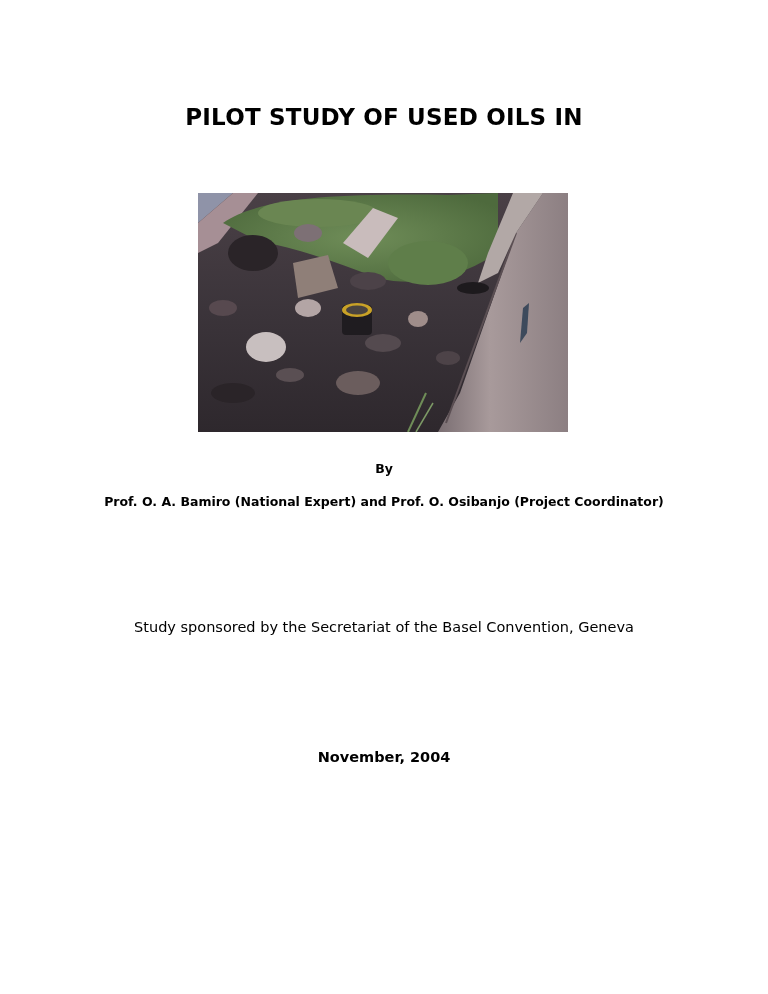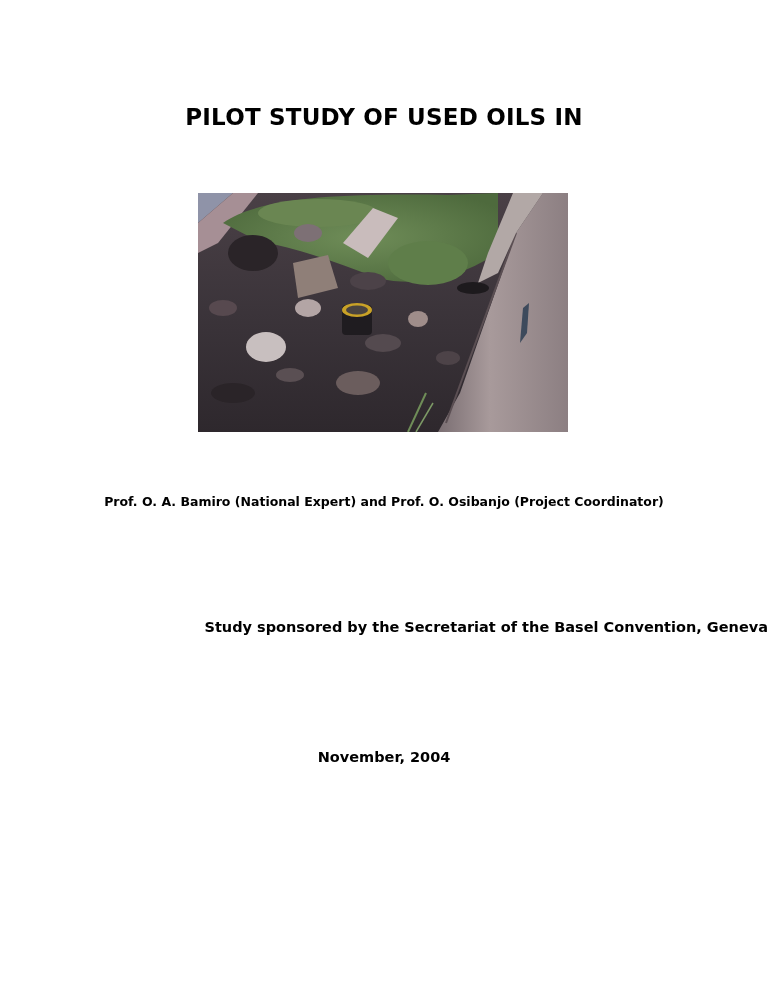--- a/index.html
+++ b/index.html
@@ -9,22 +9,22 @@
   .title { position: absolute; left: 0; width: 768px; top: 86px; text-align: center;
            font-weight: bold; font-size: 23px; line-height: 33px; letter-spacing: 0.2px; }
   .title span { display: block; }
   .photo { position: absolute; left: 198px; top: 193px; width: 370px; height: 239px;
            overflow: hidden; background: #3a3438; }
   .photo svg { display: block; }
   .by { position: absolute; left: 0; width: 768px; top: 448px; text-align: center;
         font-weight: bold; font-size: 12.5px; }
   .authors { position: absolute; left: 0; width: 768px; top: 481px; text-align: center;
              font-weight: bold; font-size: 12.5px; }
-  .sponsor { position: absolute; left: 0; width: 768px; top: 604px; text-align: right;
-             font-weight: bold; font-size: 14.5px; }
+  .sponsor { position: absolute; left: 0; width: 768px; top: 604px; text-align: center;
+             font-weight: normal; font-size: 14.5px; }
   .date { position: absolute; left: 0; width: 768px; top: 741px; text-align: center;
           font-weight: bold; font-size: 14.5px; margin-top: 8px; }
 </style>
 </head>
 <body>
 
 <div class="page">
 
   <h1 class="title">
     <span>PILOT STUDY OF USED OILS IN</span>
@@ -85,17 +85,18 @@
       <polygon points="315,0 345,0 318,40 300,80 280,90 290,60" fill="#b2a8a6"></polygon>
       <ellipse cx="275" cy="95" rx="16" ry="6" fill="#1d1a1d"></ellipse>
 
       <polygon points="325,115 331,110 329,140 322,150" fill="#3d4a5c"></polygon>
 
       <path d="M210,239 L228,200" stroke="#6f8d58" stroke-width="2" fill="none"></path>
       <path d="M218,239 L235,210" stroke="#7d9a66" stroke-width="1.5" fill="none"></path>
     </svg>
   </div>
 
+  <p class="by">By</p>
   <p class="authors">Prof. O. A. Bamiro (National Expert) and Prof. O. Osibanjo (Project Coordinator)</p>
   <p class="sponsor">Study sponsored by the Secretariat of the Basel Convention, Geneva</p>
   <p class="date">November, 2004</p>
 
 </div>
 
 </body></html>

